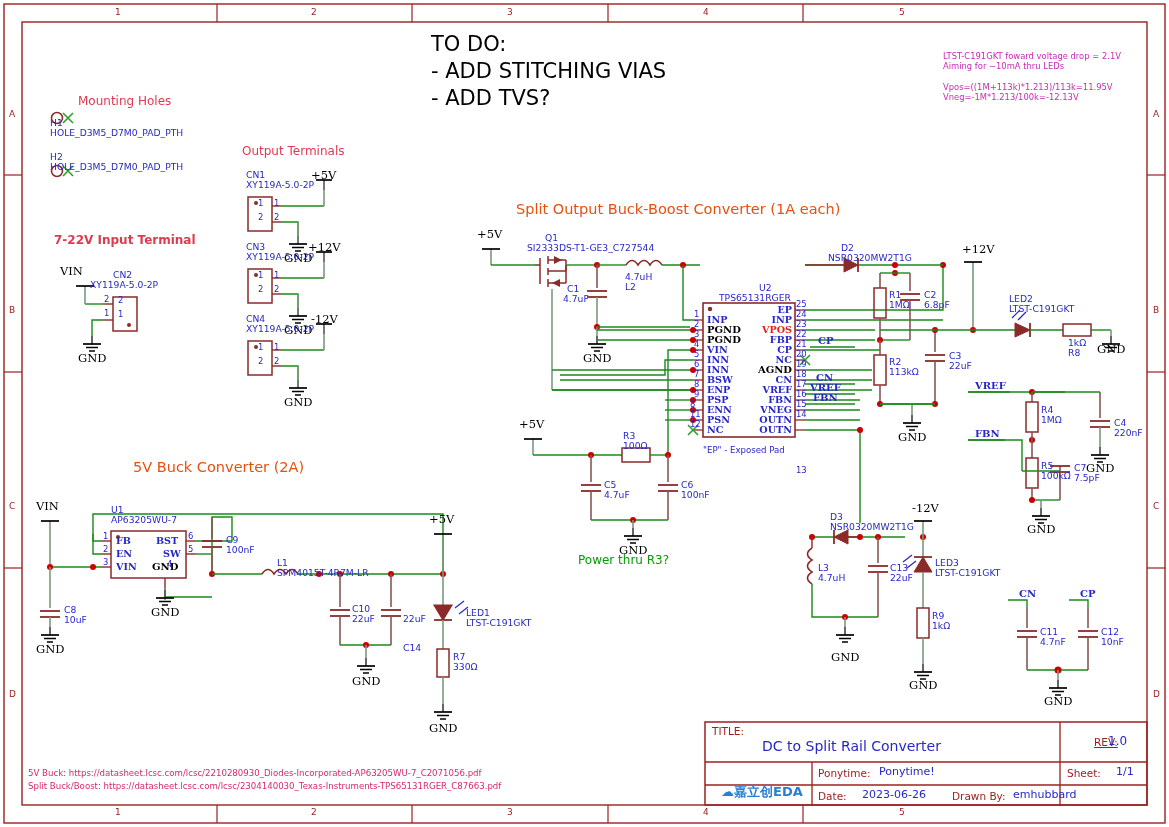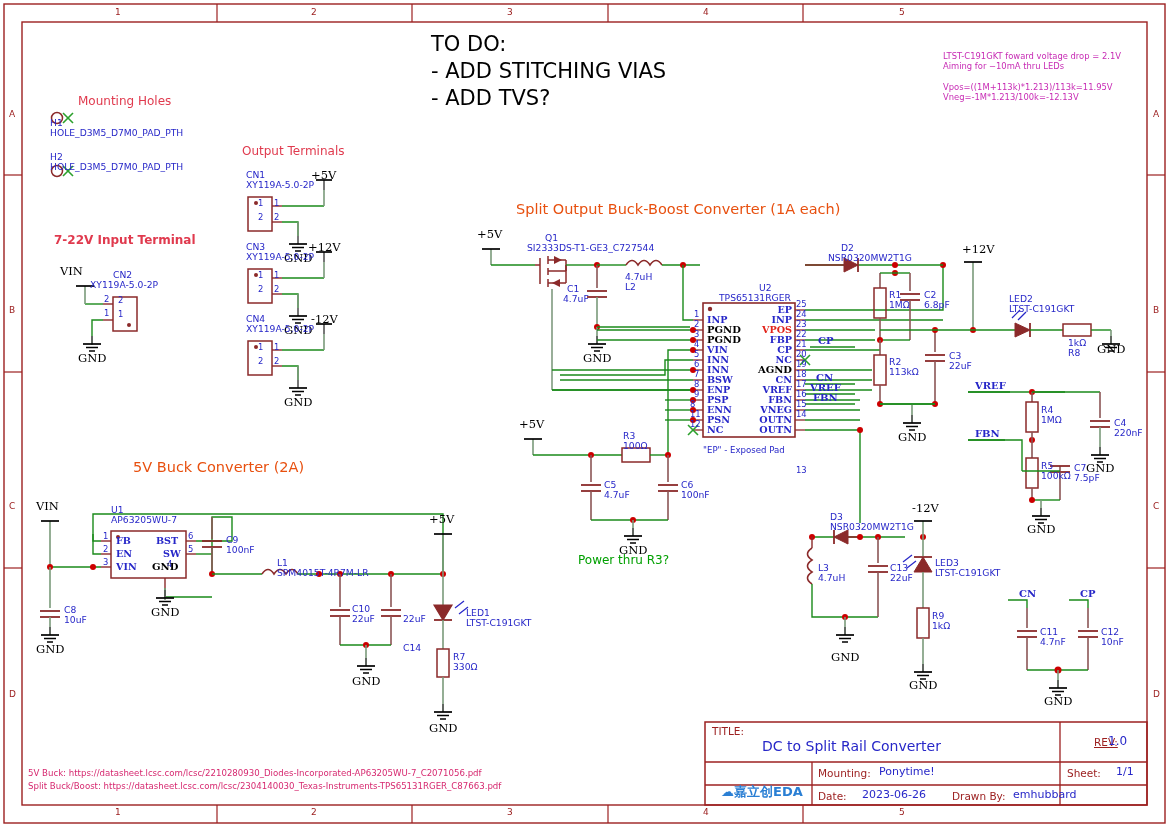--- a/index.html
+++ b/index.html
@@ -834,21 +834,21 @@
 <div class="lbl t-ref" style="left:1101px;top:637px;">10nF</div>
 <div class="lbl t-gnd" style="left:1044px;top:695px;">GND</div>
 
 <div class="lbl t-url" style="left:28px;top:768px;">5V Buck: https://datasheet.lcsc.com/lcsc/2210280930_Diodes-Incorporated-AP63205WU-7_C2071056.pdf</div>
 <div class="lbl t-url" style="left:28px;top:781px;">Split Buck/Boost: https://datasheet.lcsc.com/lcsc/2304140030_Texas-Instruments-TPS65131RGER_C87663.pdf</div>
 
 <div class="lbl t-tbk" style="left:712px;top:726px;">TITLE:</div>
 <div class="lbl t-tbt" style="left:762px;top:739px;">DC to Split Rail Converter</div>
 <div class="lbl t-tbk" style="left:1094px;top:737px;text-decoration:underline;">REV:</div>
 <div class="lbl t-tbv" style="left:1108px;top:735px;">1.0</div>
-<div class="lbl t-tbk" style="left:818px;top:768px;">Mounting:</div>
+<div class="lbl t-tbk" style="left:818px;top:768px;">Ponytime:</div>
 <div class="lbl t-tbv-sm" style="left:879px;top:766px;">Ponytime!</div>
 <div class="lbl t-tbk" style="left:1067px;top:768px;">Sheet:</div>
 <div class="lbl t-tbv-sm" style="left:1116px;top:766px;">1/1</div>
 <div class="lbl t-tbk" style="left:818px;top:791px;">Date:</div>
 <div class="lbl t-tbv-sm" style="left:862px;top:789px;">2023-06-26</div>
 <div class="lbl t-tbk" style="left:952px;top:791px;">Drawn By:</div>
 <div class="lbl t-tbv-sm" style="left:1013px;top:789px;">emhubbard</div>
 
 <div class="lbl t-logo" style="left:712px;top:771px;">
   <span style="display:inline-block;">☁</span><span>嘉立创EDA</span>

